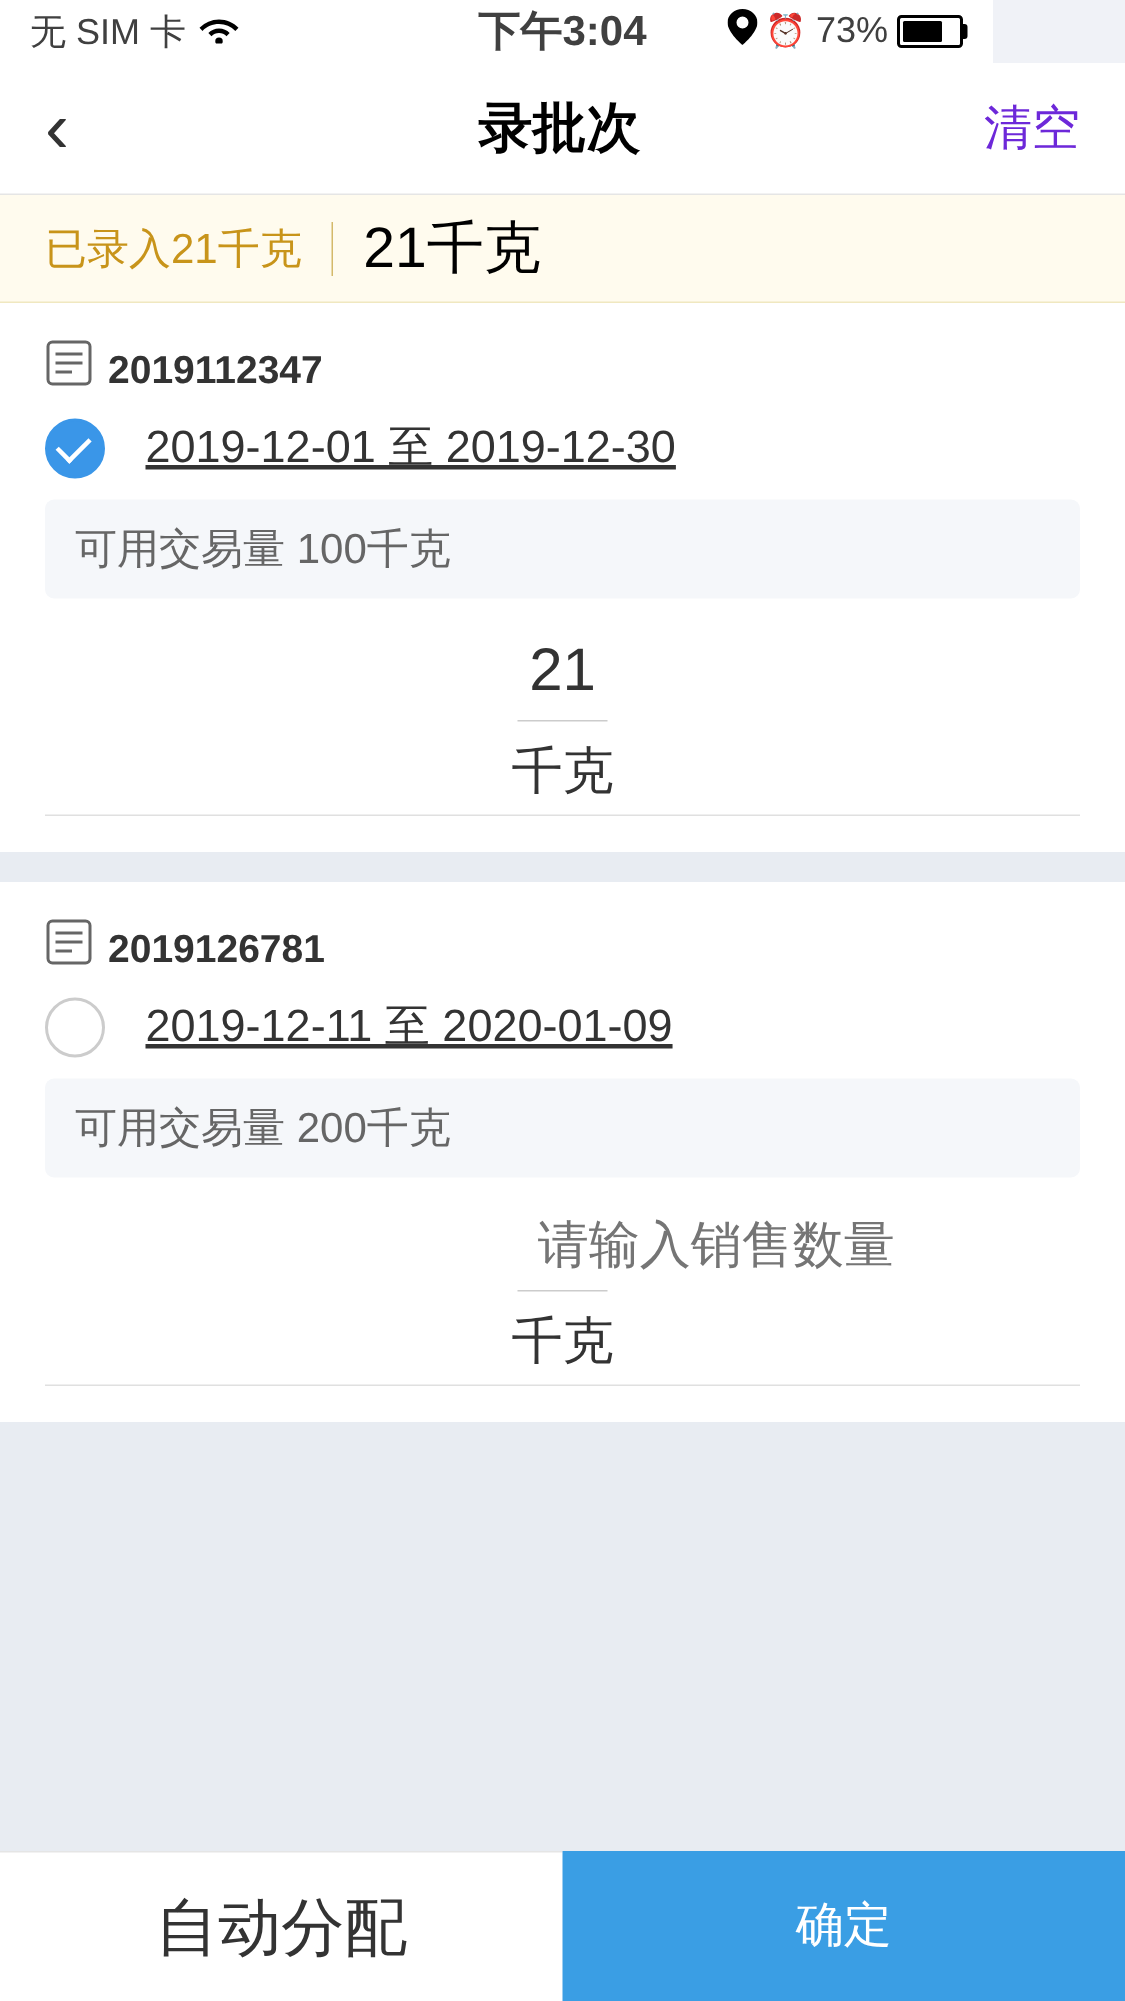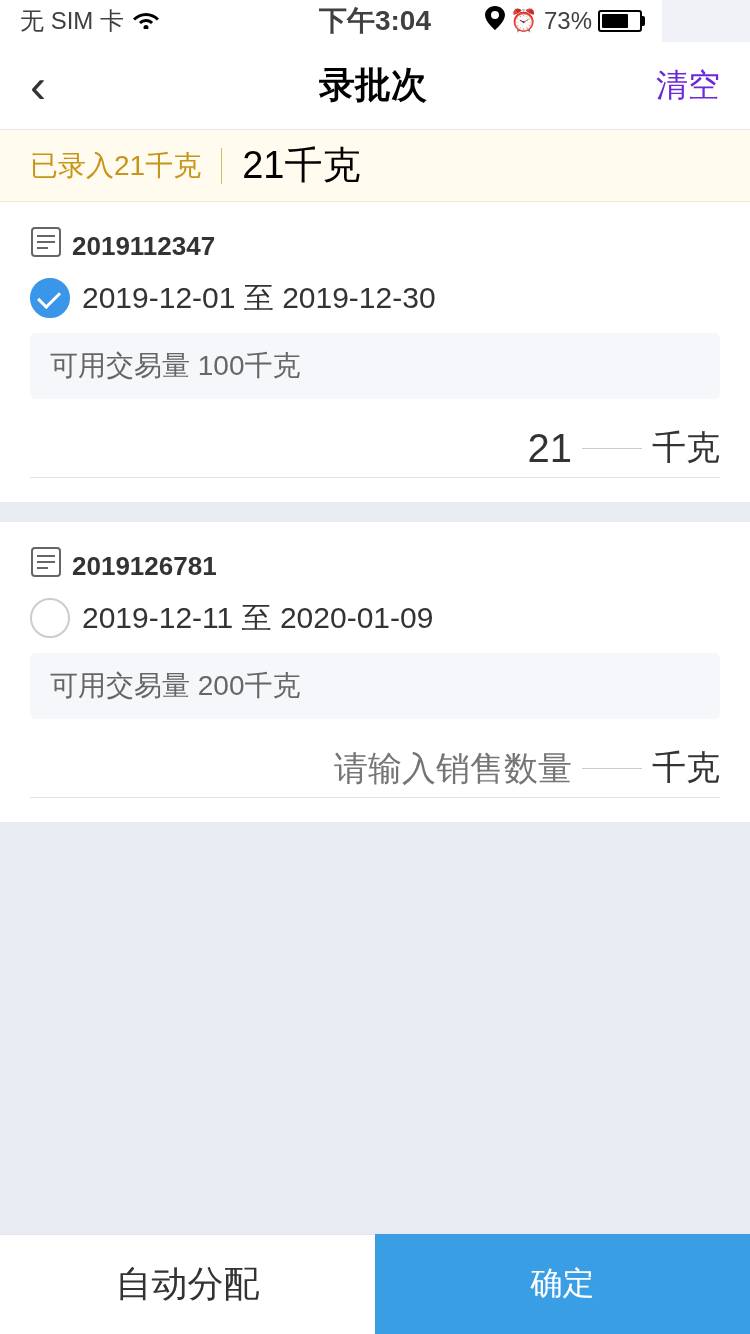--- a/index.html
+++ b/index.html
@@ -141,22 +141,24 @@
       font-size: 32px;
       color: #666;
     }
     .batch-id {
       font-size: 26px;
       font-weight: 600;
       color: #333;
     }
     .batch-date-row {
       display: flex;
-      gap: 12px;
+      align-items: center;
+      gap: 27px;
       margin-bottom: 14px;
+      text-decoration: underline;
     }
     .radio-circle {
       width: 40px;
       height: 40px;
       border-radius: 50%;
       border: 2px solid #ccc;
       display: flex;
       align-items: center;
       justify-content: center;
       flex-shrink: 0;
@@ -186,20 +188,21 @@
       color: #666;
       margin-bottom: 16px;
     }
     .quantity-row {
       display: flex;
       align-items: center;
       justify-content: flex-end;
       gap: 10px;
       padding: 10px 0 6px;
       border-bottom: 1px solid #e0e0e0;
+      flex-direction: column;
     }
     .quantity-value {
       font-size: 40px;
       font-weight: 400;
       color: #333;
     }
     .quantity-unit {
       font-size: 34px;
       color: #333;
     }
@@ -236,21 +239,21 @@
       position: fixed;
       bottom: 0;
       left: 0;
     }
     .btn-auto {
       flex: 1;
       height: 100%;
       display: flex;
       align-items: center;
       justify-content: center;
-      font-size: 36px;
+      font-size: 42px;
       color: #333;
       background: #fff;
       border: none;
       cursor: pointer;
       border-top: 1px solid #e5e5e5;
     }
     .btn-confirm {
       flex: 1;
       height: 100%;
       display: flex;

